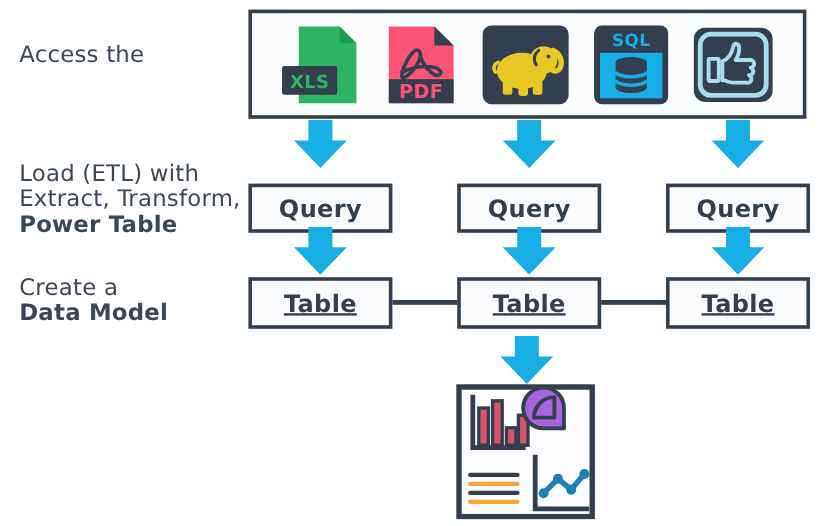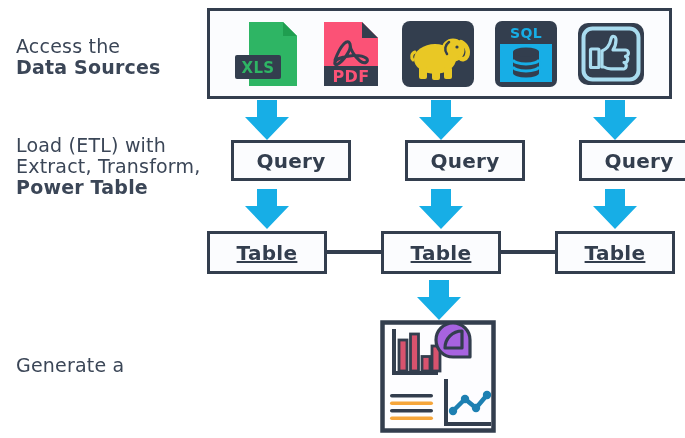--- a/index.html
+++ b/index.html
@@ -15,21 +15,21 @@
   .lbl1{top:36px}.lbl2{top:135px}.lbl3{top:230px}.lbl4{top:355px}
 
   .node{
     position:absolute;background:var(--box-bg,#fbfcfe);
     border:3px solid var(--ink,#333e4e);box-sizing:border-box;
     display:flex;align-items:center;justify-content:center;
     font-weight:700;font-size:20px;color:var(--ink,#333e4e);letter-spacing:.3px;
   }
   #sources-box{left:207px;top:8px;width:465px;height:91px;
     display:flex;align-items:center;justify-content:space-evenly;padding:0 4px;}
-  .qbox{width:120px;height:41px;top:140px;margin-left:24px;}
+  .qbox{width:120px;height:41px;top:153px;}
   .tbox{width:120px;height:43px;top:231px;text-decoration:underline;}
   .c1{left:207px}.c2{left:381px}.c3{left:555px}
 
   .arrow{position:absolute;width:44px;height:40px;}
   .conn{position:absolute;top:250px;height:4px;background:var(--ink,#333e4e);}
   #conn-1{left:325px;width:58px;}
   #conn-2{left:499px;width:58px;}
 
   #report-icon{position:absolute;left:380px;top:320px;}
 
@@ -47,29 +47,31 @@
   .nofill{fill:none}
   svg text{font-family:"DejaVu Sans","Liberation Sans",sans-serif;font-weight:700;}
 </style>
 </head>
 <body>
 
 <div id="stage">
 
   <div class="step-label lbl1">
     <div>Access the</div>
-    <div class="b">Data Sources</div>
   </div>
   <div class="step-label lbl2">
     <div>Load (ETL) with</div>
     <div>Extract, Transform,</div>
     <div class="b">Power Table</div>
   </div>
+  <div class="step-label lbl3">
+    <div>Create a</div>
+    <div class="b">Data Model</div>
+  </div>
   <div class="step-label lbl4">
-    <div>Generate a</div>
   </div>
 
   <div class="node" id="sources-box">
 
     <svg width="64" height="70" viewBox="0 0 64 70">
       <path class="f-green" d="M14,3 H48 L62,17 V67 H14 Z"></path>
       <path class="f-greend" d="M48,3 L62,17 H48 Z"></path>
       <rect class="f-ink" x="0" y="36" width="46" height="24" rx="2"></rect>
       <text class="f-green" x="23" y="54" font-size="15" text-anchor="middle">XLS</text>
     </svg>

